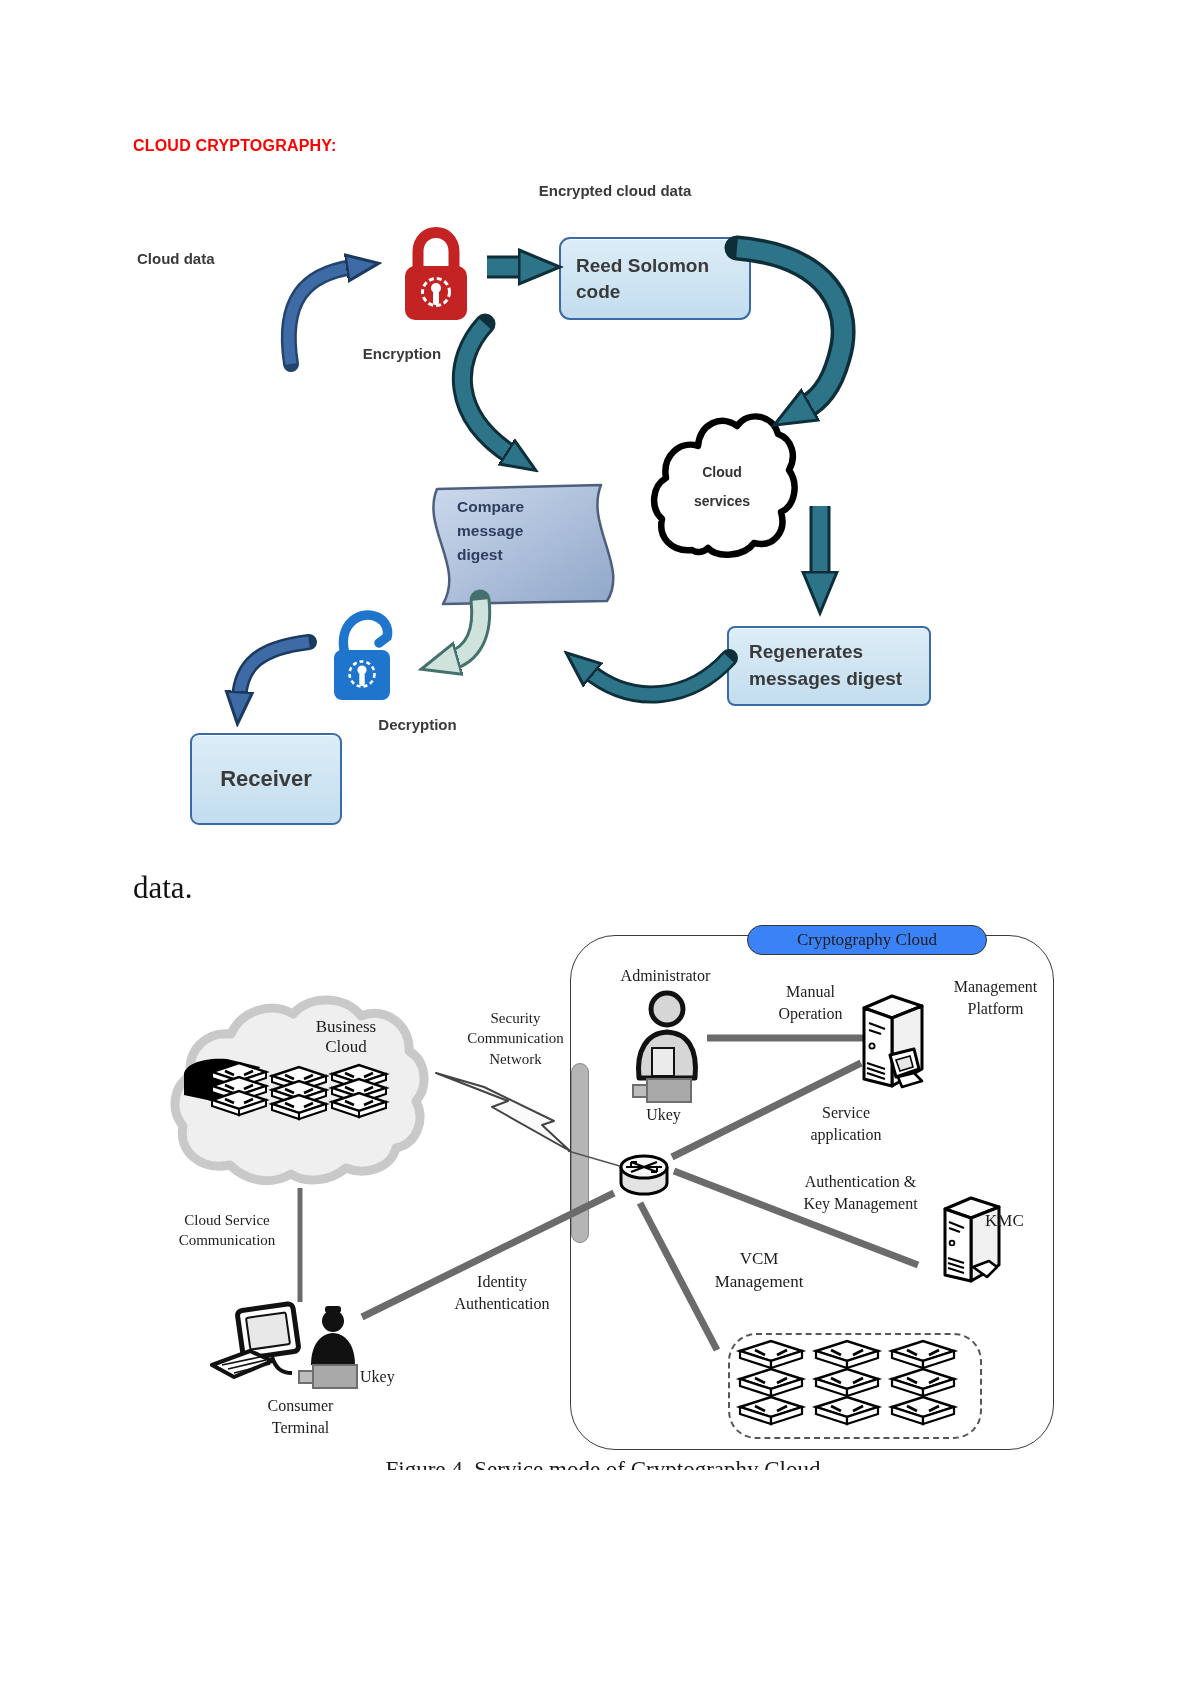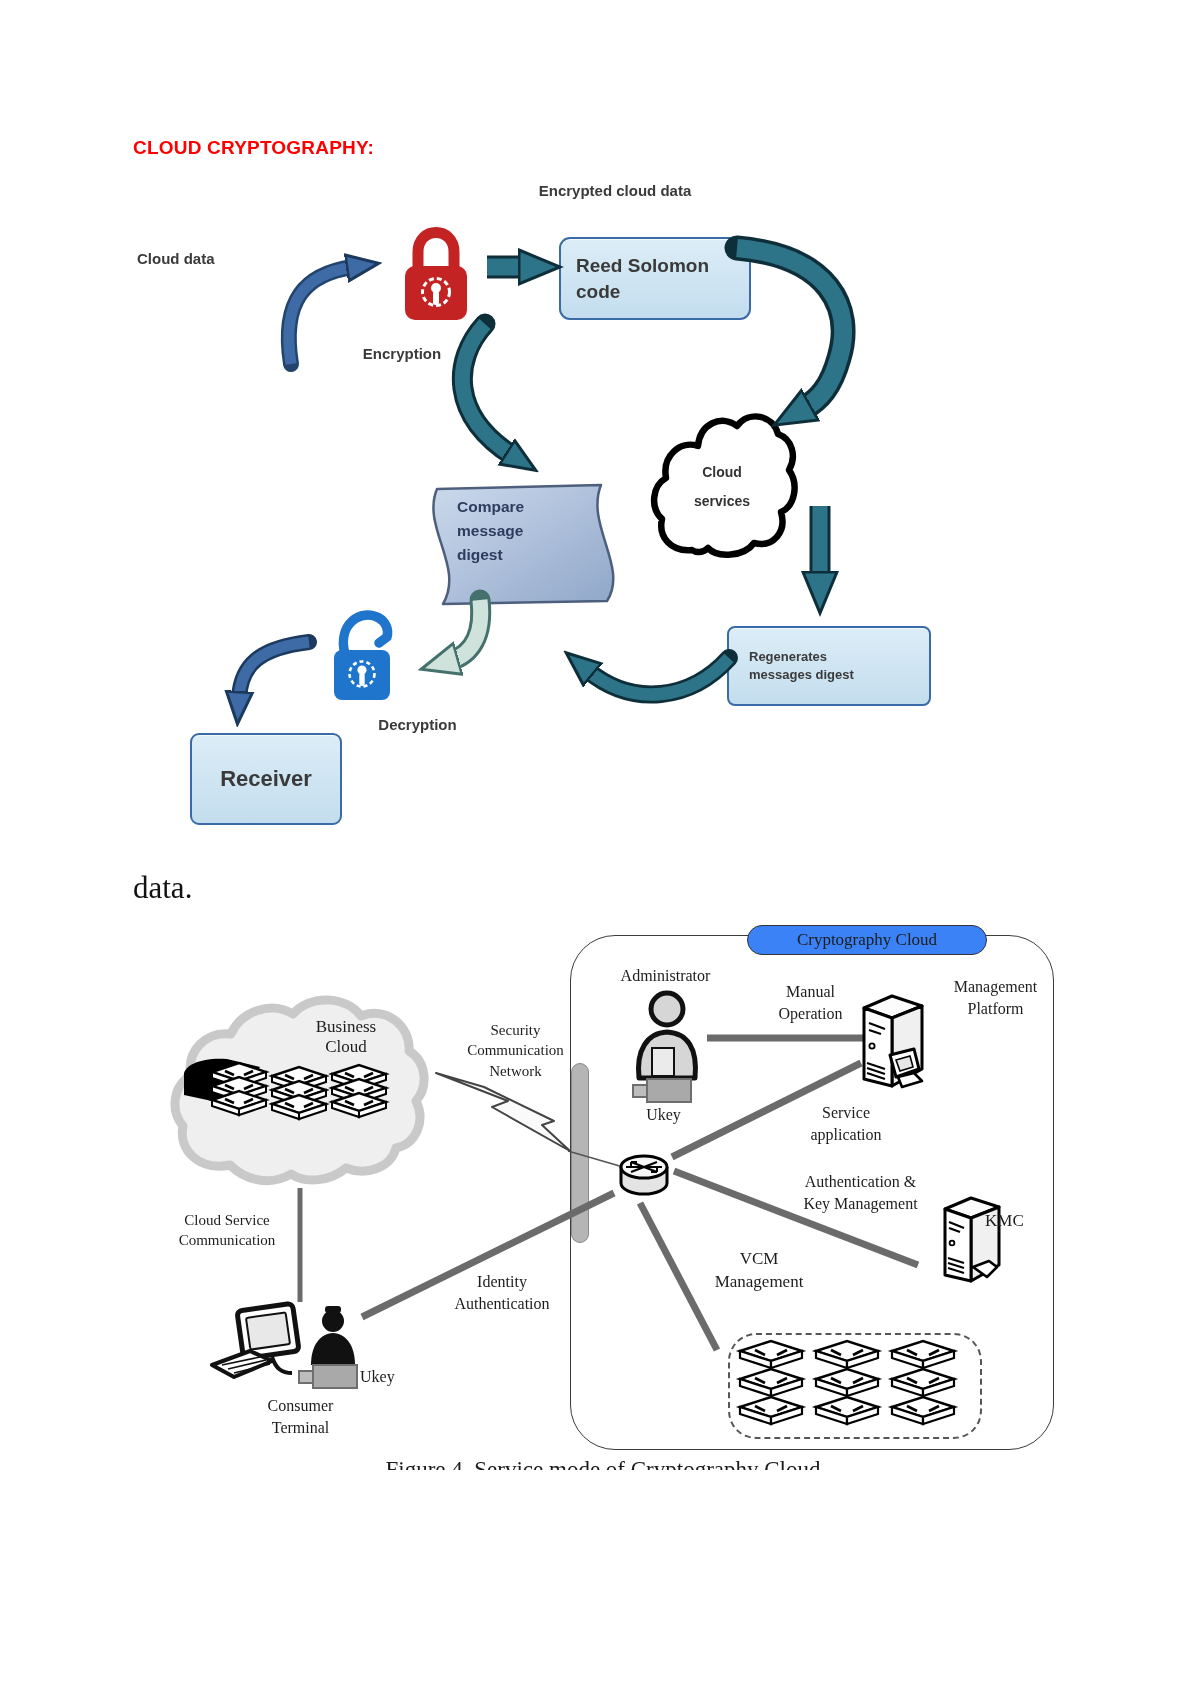--- a/index.html
+++ b/index.html
@@ -3,50 +3,50 @@
 <meta charset="utf-8">
 <style>
   html,body{margin:0;padding:0;background:#888;}
   #page{position:relative;width:1200px;height:1696px;background:#ffffff;overflow:hidden;
         font-family:"Liberation Sans",sans-serif;}
   .abs{position:absolute;}
   .ml{white-space:pre-line;}
   svg{display:block;overflow:visible;}
 
   
-  #heading{left:133px;top:137px;font-size:19px;font-weight:bold;color:#fe0000;letter-spacing:.2px;}
+  #heading{left:133px;top:137px;font-size:16px;font-weight:bold;color:#fe0000;letter-spacing:.2px;}
 
   
   #d1{left:135px;top:168px;width:740px;height:660px;}
   .d1lbl{font-size:15px;font-weight:700;color:#3a3a3a;}
   .d1box{background:linear-gradient(180deg,#dcedf7 0%,#c3ddee 100%);
          border:2.5px solid #3a6ba6;border-radius:9px;display:flex;align-items:center;justify-content:center;
          color:#3a3a3a;font-weight:600;box-shadow:inset 0 1px 0 #f2fafd;}
   #sender-box{left:63px;top:176px;width:133px;height:90px;font-size:19px;}
   #receiver-box{left:55px;top:565px;width:148px;height:88px;font-size:22px;}
   #reed-box{left:424px;top:69px;width:173px;height:79px;border-radius:11px;font-size:19px;font-weight:700;
             justify-content:flex-start;padding-left:15px;line-height:1.35;text-align:left;}
-  #regen-box{left:592px;top:458px;width:180px;height:76px;border-radius:8px;font-size:13px;font-weight:700;
+  #regen-box{left:592px;top:458px;width:180px;height:76px;border-radius:8px;font-size:19px;font-weight:700;
             justify-content:flex-start;padding-left:20px;line-height:1.4;text-align:left;}
   #lbl-encrypted{left:375px;top:14px;width:210px;text-align:center;}
   #lbl-clouddata{left:2px;top:82px;width:120px;}
   #lbl-encryption{left:212px;top:177px;width:110px;text-align:center;}
   #lbl-decryption{left:225px;top:548px;width:115px;text-align:center;}
   #cloud-services-text{left:512px;top:290px;width:150px;text-align:center;font-size:14px;font-weight:600;
             color:#333;line-height:2.1;}
   #compare-text{left:322px;top:327px;width:150px;font-size:15.5px;font-weight:700;color:#2e3d5e;line-height:1.55;}
 
   
   #d2{left:140px;top:905px;width:940px;height:580px;font-family:"Liberation Serif",serif;color:#1d1d1d;}
   .d2lbl{font-size:16px;line-height:1.35;color:#1d1d1d;}
   #crypto-boundary{left:430px;top:30px;width:482px;height:513px;border:1.6px solid #3c3c3c;border-radius:45px;}
   #crypto-stadium{left:607px;top:20px;width:238px;height:28px;background:#3b82f6;border:1.6px solid #333;
       border-radius:999px;display:flex;align-items:center;justify-content:center;font-size:17px;}
   #lbl-business-cloud{left:131px;top:112px;width:150px;text-align:center;font-size:17px;}
-  #lbl-secnet{left:318px;top:103px;width:115px;text-align:center;font-size:15px;margin-top:12px;}
+  #lbl-secnet{left:318px;top:103px;width:115px;text-align:center;font-size:15px;}
   #lbl-administrator{left:458px;top:60px;width:135px;text-align:center;}
   #lbl-manualop{left:608px;top:76px;width:125px;text-align:center;}
   #lbl-mgmtplat{left:793px;top:71px;width:125px;text-align:center;}
   #lbl-serviceapp{left:656px;top:197px;width:100px;text-align:center;}
   #lbl-authkm{left:638px;top:266px;width:165px;text-align:center;}
   #lbl-kmc{left:845px;top:273px;width:60px;font-size:17px;margin-top:32px;}
   #lbl-vcm{left:555px;top:343px;width:128px;text-align:center;font-size:17px;}
   #lbl-cloudsvccomm{left:8px;top:305px;width:158px;text-align:center;font-size:15px;}
   #lbl-identity{left:298px;top:366px;width:128px;text-align:center;}
   #lbl-cipher{left:444px;top:441px;width:152px;text-align:center;}

